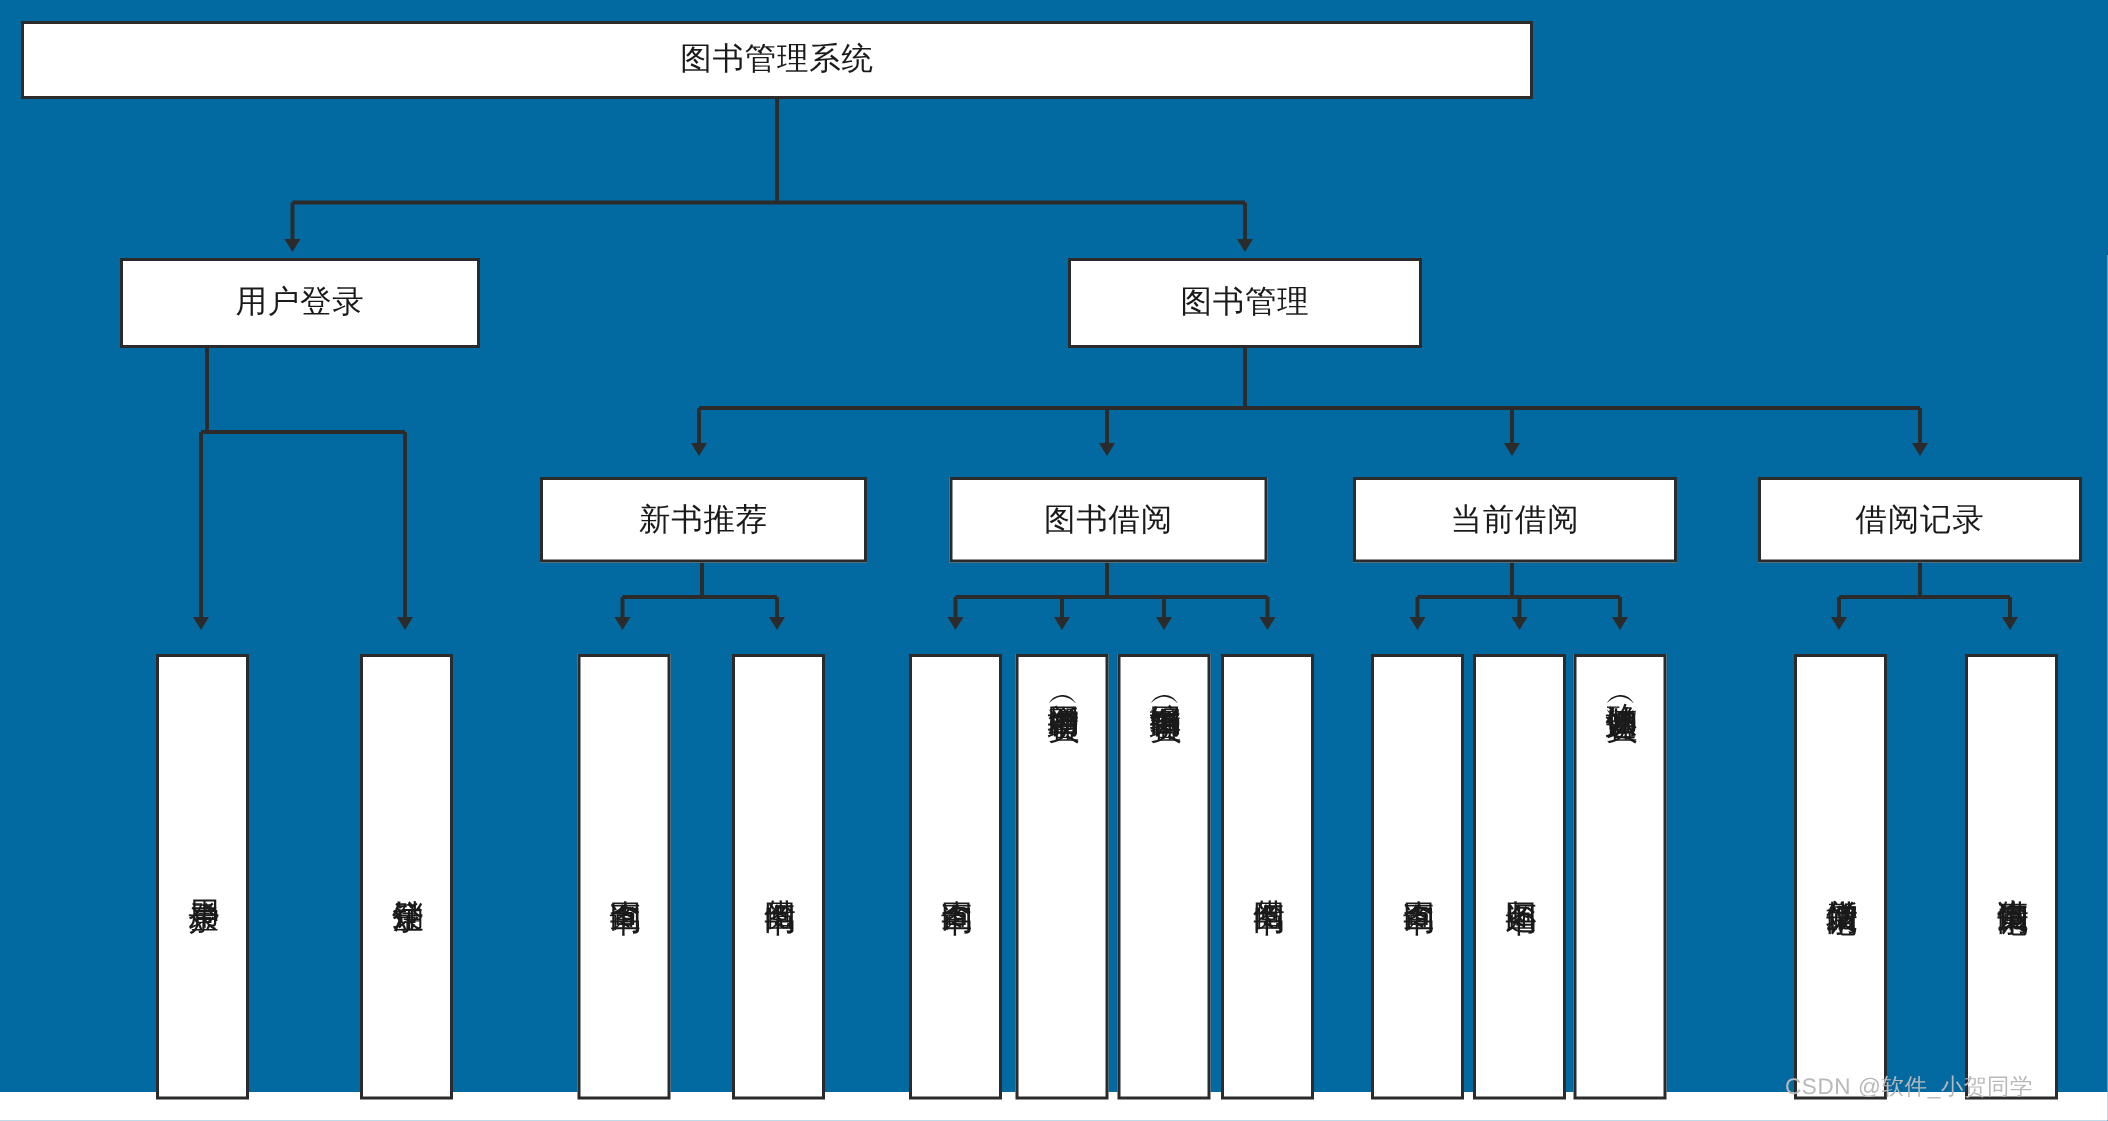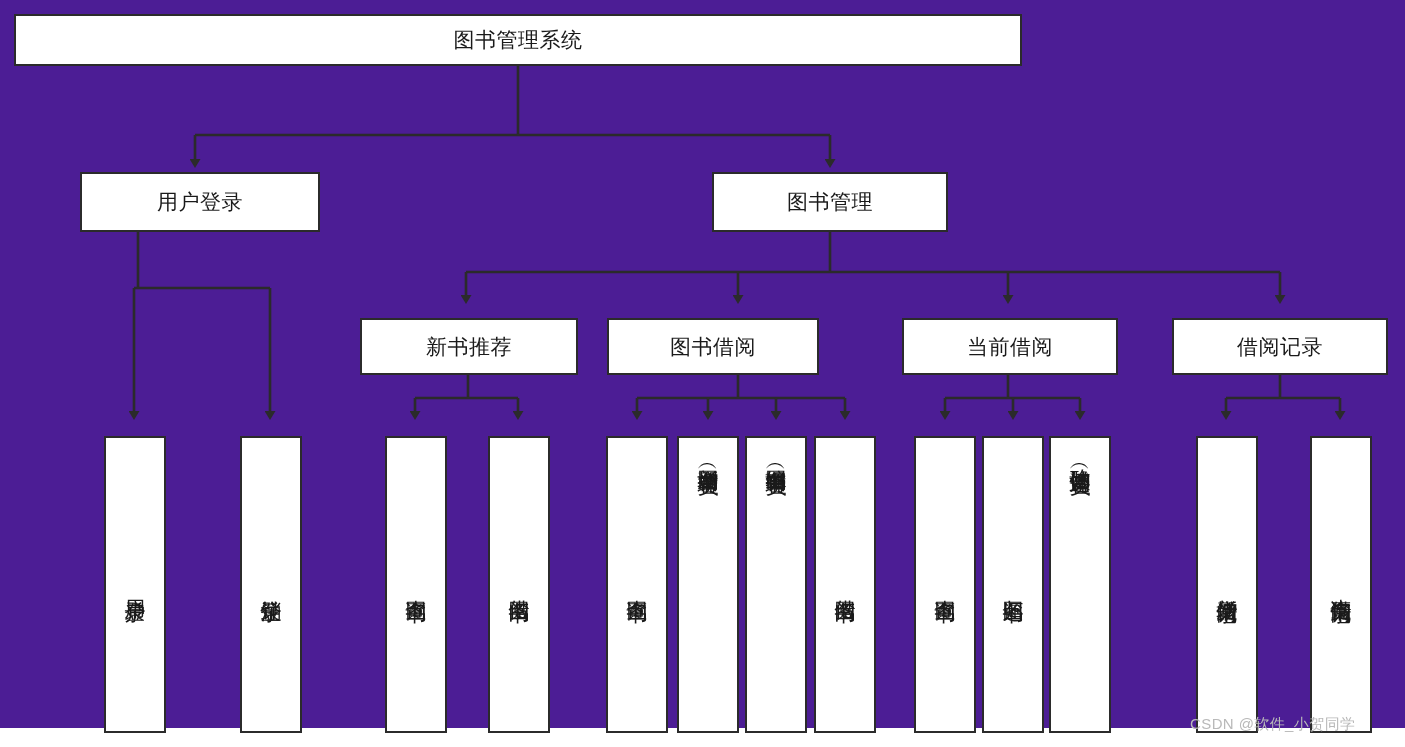--- a/index.html
+++ b/index.html
@@ -10,21 +10,21 @@
   body {
     width: 1405px;
     height: 747px;
     font-family: "Liberation Sans", "DejaVu Sans", sans-serif;
     overflow: hidden;
   }
   #canvas {
     position: relative;
     width: 1405px;
     height: 728px;
-    background: #4c1d95;
+    background: #0369a1;
   }
   svg#wires {
     position: absolute;
     left: 0;
     top: 0;
     width: 1405px;
     height: 747px;
     pointer-events: none;
   }
   .node {
@@ -130,21 +130,21 @@
   <div class="node horiz" style="left:80px; top:172px; width:240px; height:60px;">
     <span class="label">用户登录</span>
   </div>
   <div class="node horiz" style="left:712px; top:172px; width:236px; height:60px;align-items:center;">
     <span class="label">图书管理</span>
   </div>
 
   <div class="node horiz" style="left:360px; top:318px; width:218px; height:57px;text-align:right;">
     <span class="label">新书推荐</span>
   </div>
-  <div class="node horiz" style="left:607px; top:318px; width:212px; height:57px;text-align:center;">
+  <div class="node horiz" style="left:633px; top:318px; width:212px; height:57px;text-align:center;">
     <span class="label">图书借阅</span>
   </div>
   <div class="node horiz" style="left:1172px; top:318px; width:216px; height:57px;">
     <span class="label">借阅记录</span>
   </div>
   <div class="node horiz" style="left:902px; top:318px; width:216px; height:57px;">
     <span class="label">当前借阅</span>
   </div>
 
   <div class="node vert mid" style="left:104px; top:436px; width:62px; height:297px;">

